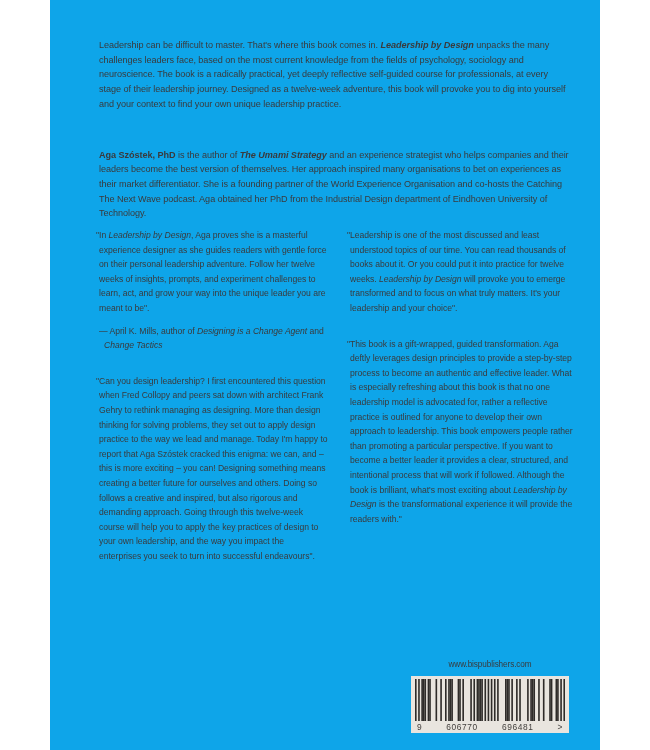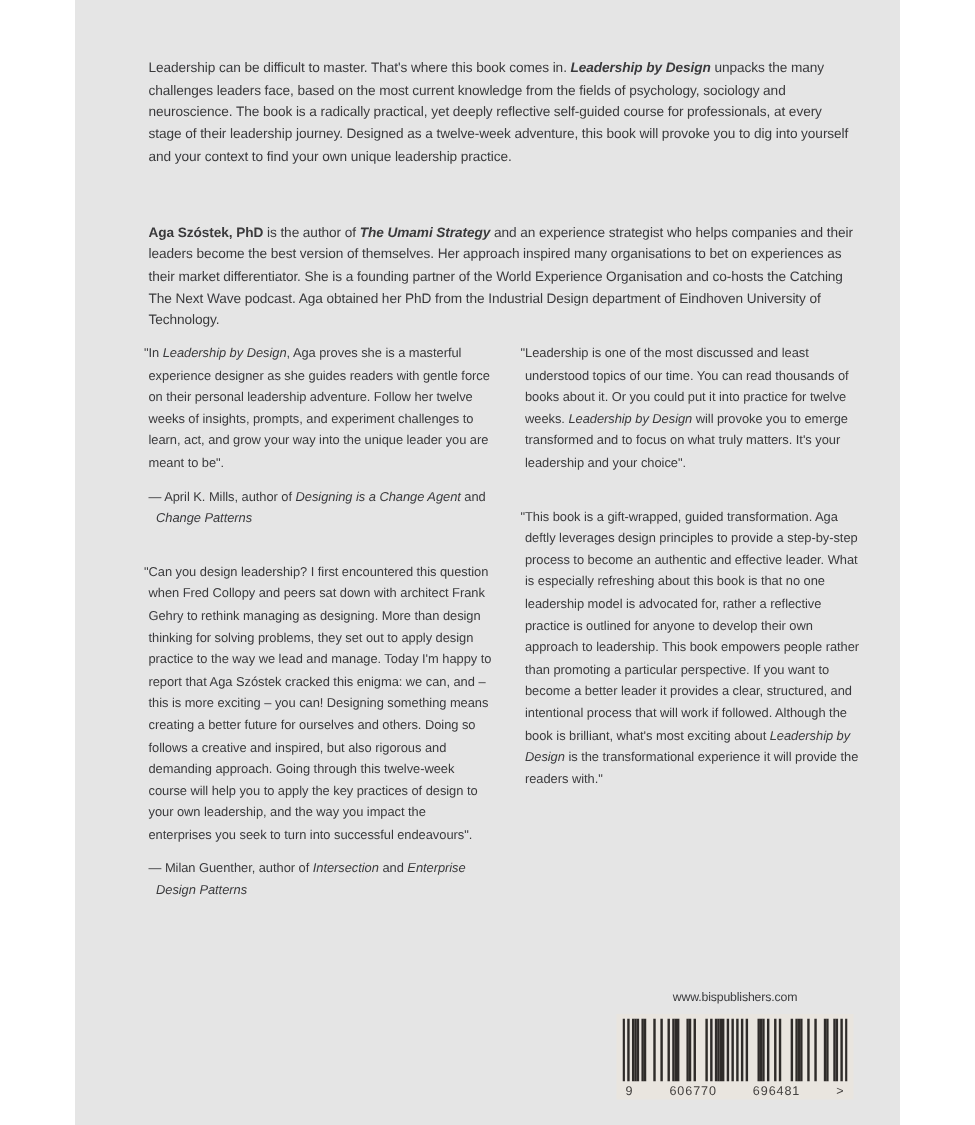--- a/index.html
+++ b/index.html
@@ -12,21 +12,21 @@
     height: 750px;
     font-family: "Liberation Sans", sans-serif;
     -webkit-font-smoothing: antialiased;
   }
   #book-back-cover {
     position: absolute;
     left: 50px;
     top: 0;
     width: 550px;
     height: 750px;
-    background: #e5e5e5;
+    background: #0ea5e9;
     box-sizing: border-box;
     overflow: hidden;
   }
   .content {
     position: absolute;
     left: 49px;
     top: 38px;
     width: 470px;
   }
   .blurb {
@@ -128,25 +128,24 @@
   <div class="content">
     <p class="blurb">Leadership can be difficult to master. That's where this book comes in. <span class="bi">Leadership by Design</span> unpacks the many challenges leaders face, based on the most current knowledge from the fields of psychology, sociology and neuroscience. The book is a radically practical, yet deeply reflective self-guided course for professionals, at every stage of their leadership journey. Designed as a twelve-week adventure, this book will provoke you to dig into yourself and your context to find your own unique leadership practice.</p>
     <p class="blurb bio"><b>Aga Szóstek, PhD</b> is the author of <span class="bi">The Umami Strategy</span> and an experience strategist who helps companies and their leaders become the best version of themselves. Her approach inspired many organisations to bet on experiences as their market differentiator. She is a founding partner of the World Experience Organisation and co-hosts the Catching The Next Wave podcast. Aga obtained her PhD from the Industrial Design department of Eindhoven University of Technology.</p>
   </div>
 
   <div class="columns">
 
     <div class="col left">
       <div class="testimonial">
         <p class="q">"In <i>Leadership by Design</i>, Aga proves she is a masterful experience designer as she guides readers with gentle force on their personal leadership adventure. Follow her twelve weeks of insights, prompts, and experiment challenges to learn, act, and grow your way into the unique leader you are meant to be".</p>
-        <p class="attr">— April K. Mills, author of <i>Designing is a Change Agent</i> and <i>Change Patterns</i></p>
+        <p class="attr">— April K. Mills, author of <i>Designing is a Change Agent</i> and <i>Change Tactics</i></p>
       </div>
       <div class="testimonial">
         <p class="q">"Can you design leadership? I first encountered this question when Fred Collopy and peers sat down with architect Frank Gehry to rethink managing as designing. More than design thinking for solving problems, they set out to apply design practice to the way we lead and manage. Today I'm happy to report that Aga Szóstek cracked this enigma: we can, and – this is more exciting – you can! Designing something means creating a better future for ourselves and others. Doing so follows a creative and inspired, but also rigorous and demanding approach. Going through this twelve-week course will help you to apply the key practices of design to your own leadership, and the way you impact the enterprises you seek to turn into successful endeavours".</p>
-        <p class="attr">— Milan Guenther, author of <i>Intersection</i> and <i>Enterprise Design Patterns</i></p>
       </div>
     </div>
 
     <div class="col right">
       <div class="testimonial">
         <p class="q">"Leadership is one of the most discussed and least understood topics of our time. You can read thousands of books about it. Or you could put it into practice for twelve weeks. <i>Leadership by Design</i> will provoke you to emerge transformed and to focus on what truly matters. It's your leadership and your choice".</p>
       </div>
       <div class="testimonial">
         <p class="q">"This book is a gift-wrapped, guided transformation. Aga deftly leverages design principles to provide a step-by-step process to become an authentic and effective leader. What is especially refreshing about this book is that no one leadership model is advocated for, rather a reflective practice is outlined for anyone to develop their own approach to leadership. This book empowers people rather than promoting a particular perspective. If you want to become a better leader it provides a clear, structured, and intentional process that will work if followed. Although the book is brilliant, what's most exciting about <i>Leadership by Design</i> is the transformational experience it will provide the readers with."</p>
       </div>

